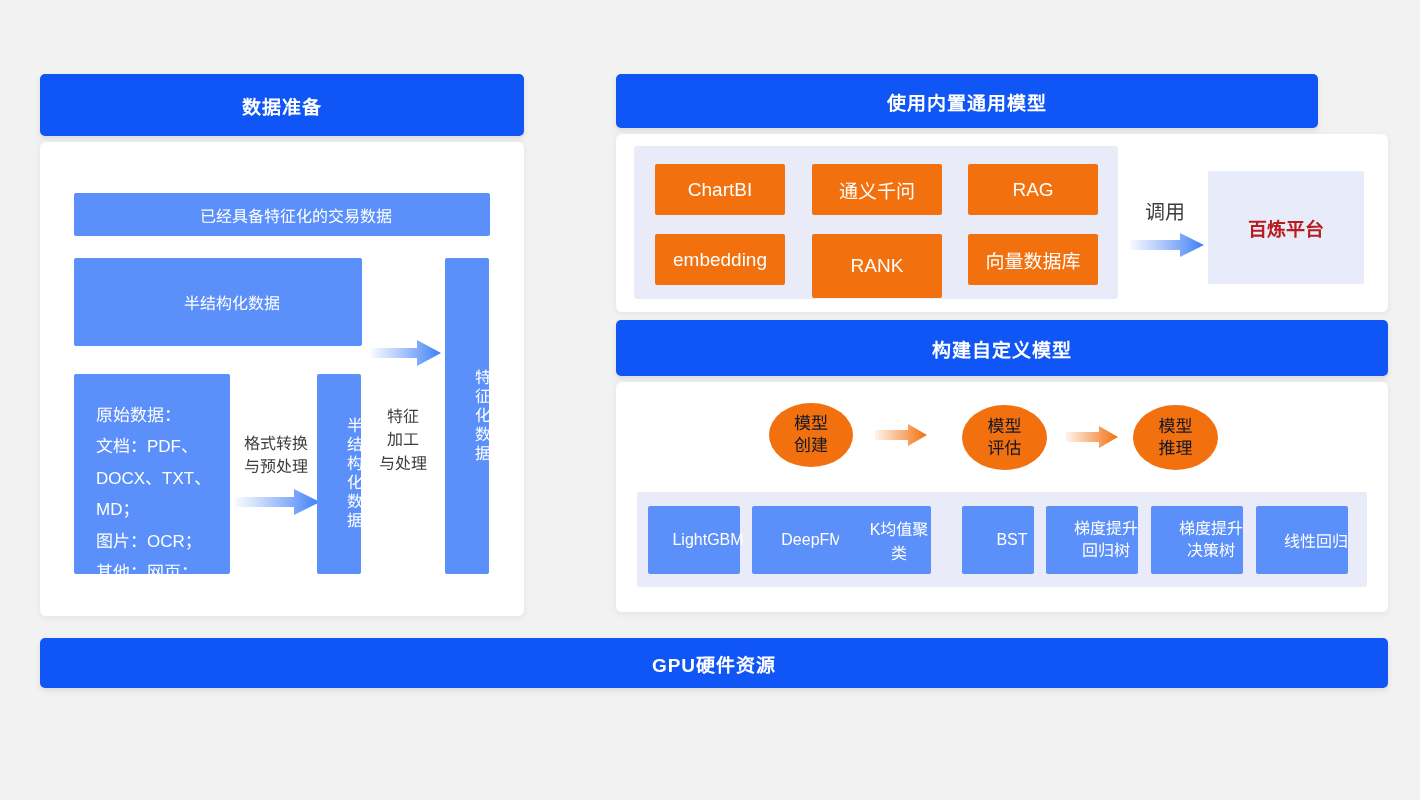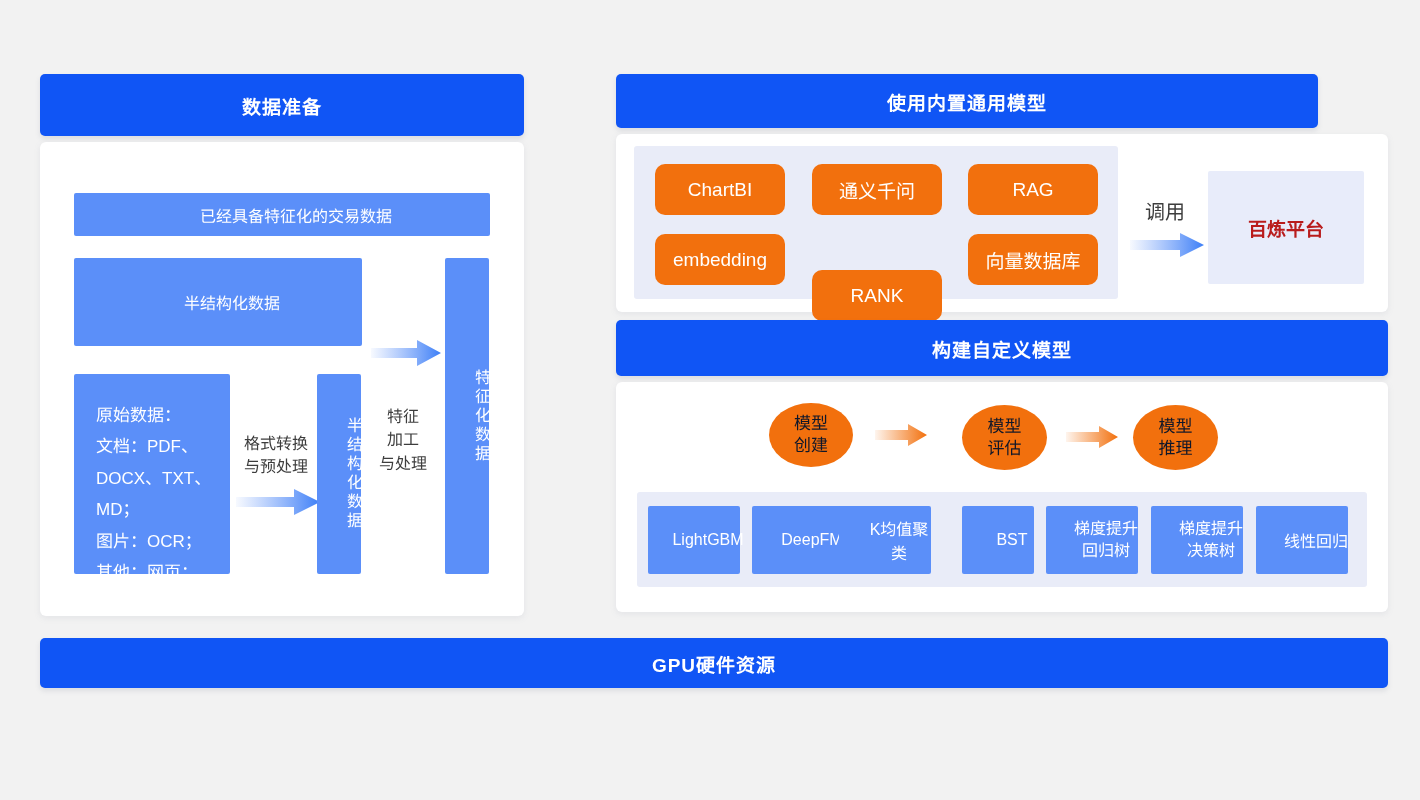--- a/index.html
+++ b/index.html
@@ -60,21 +60,21 @@
     padding-left: 28px;
   }
   .orange-box {
     position: absolute;
     background: #f2700d;
     color: #ffffff;
     display: flex;
     align-items: center;
     justify-content: center;
     text-align: center;
-    border-radius: 10px;
+    border-radius: 2px;
     font-size: 19px;
   }
   .vtext {
     writing-mode: vertical-rl;
     text-orientation: upright;
     letter-spacing: 3px;
   }
   .label-text {
     position: absolute;
     color: #3d3d3d;
@@ -208,21 +208,21 @@
   </div>
   <div class="orange-box" style="left:812px; top:164px; width:130px; height:51px;">
     <span>通义千问</span>
   </div>
   <div class="orange-box" style="left:968px; top:164px; width:130px; height:51px;">
     <span>RAG</span>
   </div>
   <div class="orange-box" style="left:655px; top:234px; width:130px; height:51px;">
     <span>embedding</span>
   </div>
-  <div class="orange-box" style="left:812px; top:234px; width:130px; height:51px;margin-top:36px;">
+  <div class="orange-box" style="left:812px; top:234px; width:130px; height:64px;">
     <span>RANK</span>
   </div>
   <div class="orange-box" style="left:968px; top:234px; width:130px; height:51px;">
     <span>向量数据库</span>
   </div>
 
   <div class="label-text" style="left:1133px; top:200px; width:64px; height:24px; font-size:20px;">
     <span>调用</span>
   </div>
   <div class="arrow" style="left:1130px; top:233px; width:74px; height:24px;">

